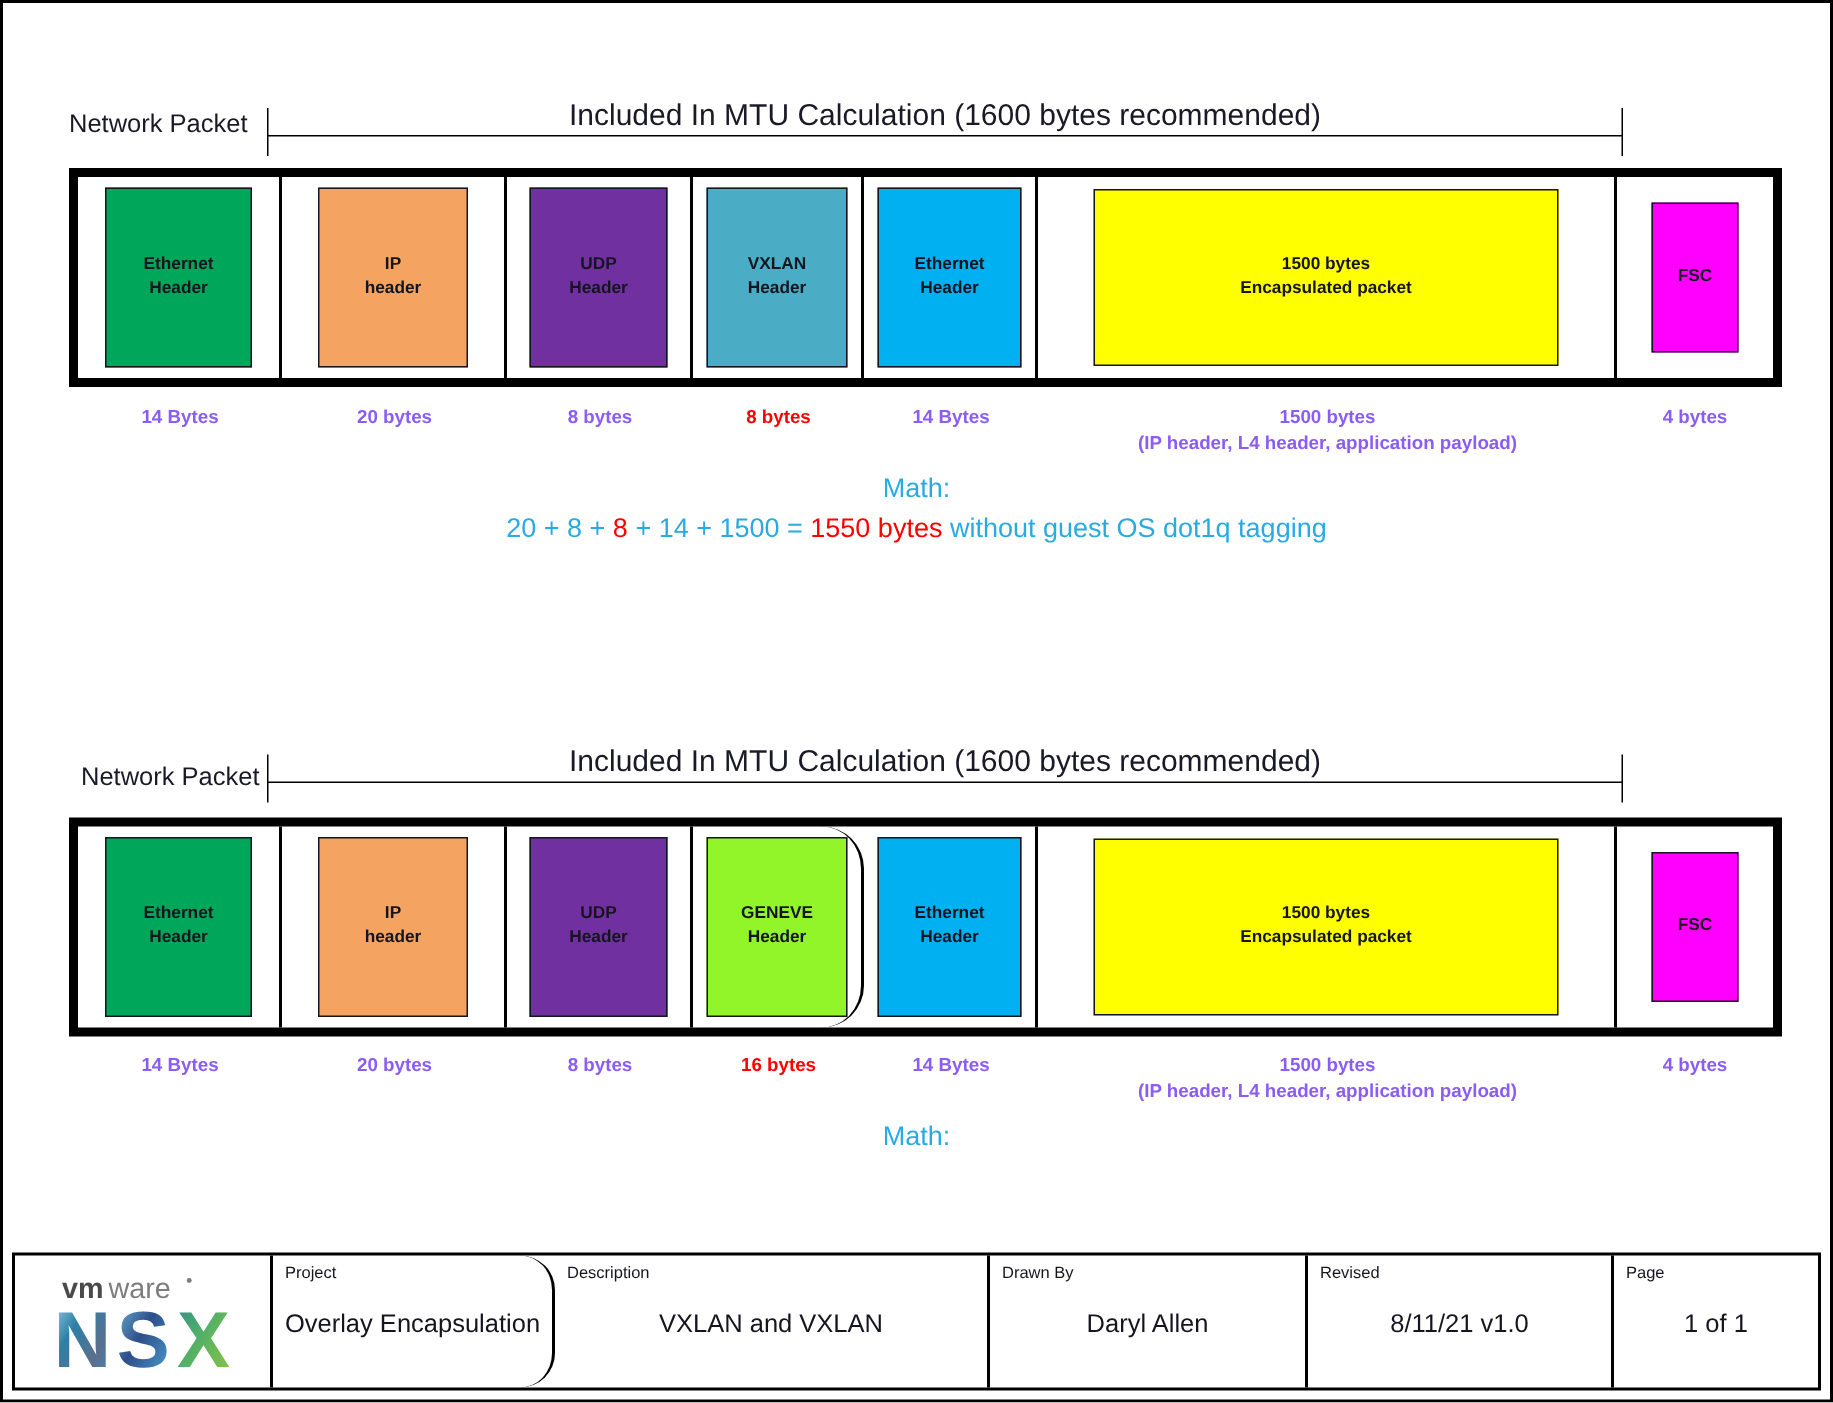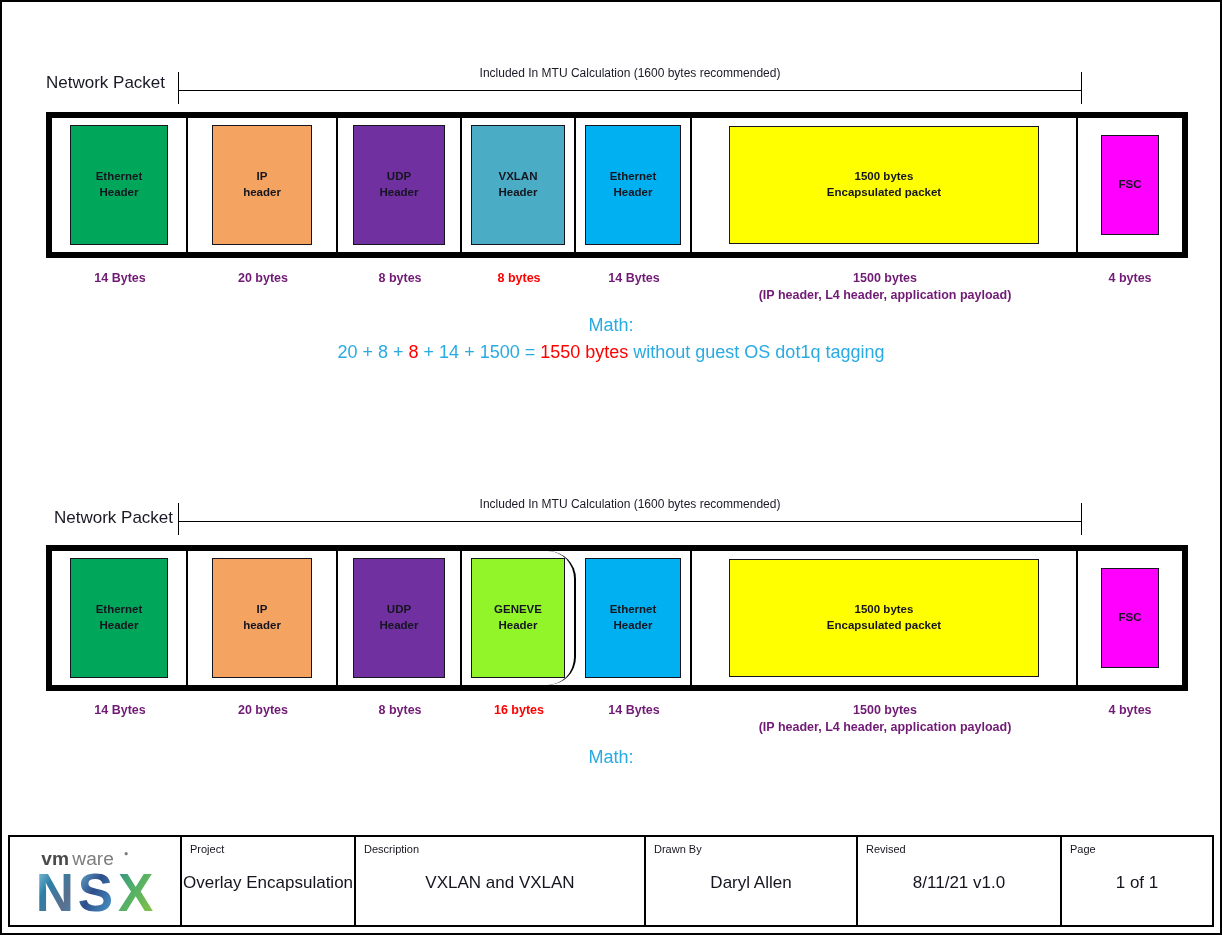--- a/index.html
+++ b/index.html
@@ -25,21 +25,21 @@
     white-space: pre;
   }
 
   
   .mtu-wrap { position: absolute; }
   .mtu-label {
     position: absolute;
     left: 0; top: 0;
     width: 100%;
     text-align: center;
-    font-size: 12px;
+    font-size: 20px;
     color: #1a1a26;
     white-space: nowrap;
   }
   .mtu-line {
     position: absolute;
     left: 0; top: 24px;
     width: 100%;
     height: 1px;
     background: #000;
   }
@@ -81,21 +81,21 @@
     text-align: center;
   }
 
   
   .bytes-row { position: absolute; }
   .byte-label {
     position: absolute;
     text-align: center;
     font-size: 12.5px;
     font-weight: bold;
-    color: #701a75;
+    color: #8b5cf6;
     line-height: 1.35;
     white-space: nowrap;
   }
   .byte-label.red { color: #ff0000; }
 
   
   .math {
     position: absolute;
     width: 100%;
     text-align: center;
@@ -340,21 +340,21 @@
               <stop offset="100%" stop-color="#8DC63F"></stop>
             </linearGradient>
           </defs>
           <text x="2" y="72" font-size="58" font-weight="bold" fill="url(#gN)" font-family="Liberation Sans, sans-serif">N</text>
           <text x="48" y="72" font-size="58" font-weight="bold" fill="url(#gS)" font-family="Liberation Sans, sans-serif">S</text>
           <text x="92" y="72" font-size="58" font-weight="bold" fill="url(#gX)" font-family="Liberation Sans, sans-serif">X</text>
         </svg>
       </div>
     </div>
 
-    <div class="tb-cell" style="width:174px;">
+    <div class="tb-cell" style="width:188px;border-radius:23px;">
       <div class="tb-head">Project</div>
       <div class="tb-val">Overlay Encapsulation</div>
     </div>
 
     <div class="tb-cell" style="width:290px;">
       <div class="tb-head">Description</div>
       <div class="tb-val">VXLAN and VXLAN</div>
     </div>
 
     <div class="tb-cell" style="width:212px;">

